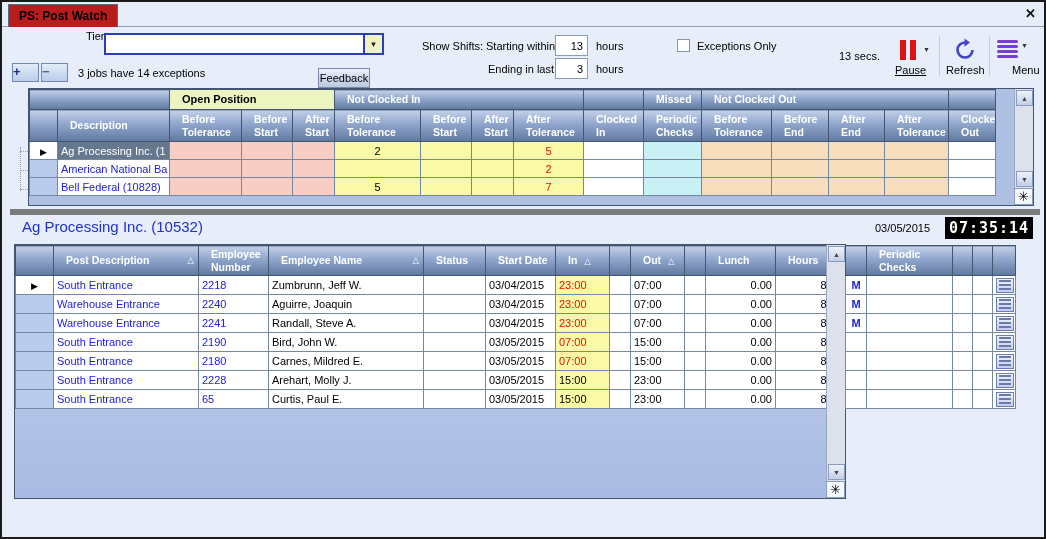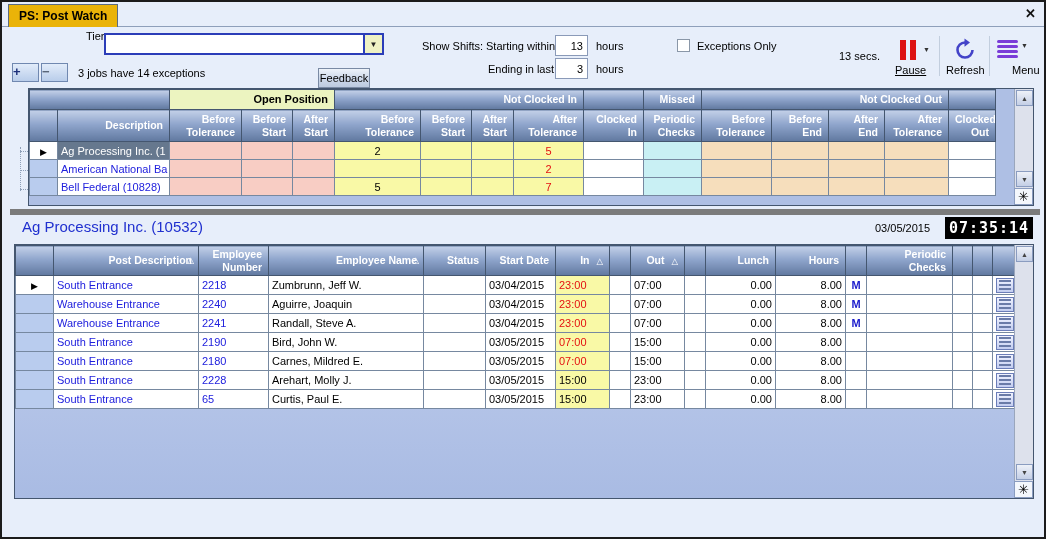--- a/index.html
+++ b/index.html
@@ -9,21 +9,21 @@
     position:relative; width:1046px; height:539px;
     background:#e7eefa; border:2px solid #1b1b1b; overflow:hidden;
   }
   .abs { position:absolute; }
   .lbl { font-size:11px; color:#000; white-space:nowrap; }
 
   
   .tabline { position:absolute; left:0; top:24px; width:100%; border-bottom:1px solid #8e9fba; }
   .tab {
     position:absolute; left:6px; top:2px; height:23px; padding:0 10px;
-    background:#eab308; border:1px solid #5a6b82; border-bottom:none;
+    background:#b91c1c; border:1px solid #5a6b82; border-bottom:none;
     font-size:12px; font-weight:bold; line-height:22px; color:#000;
   }
   .close-btn { position:absolute; right:8px; top:4px; font-size:13px; font-weight:bold; color:#111; cursor:pointer; }
 
   
   .combo {
     position:absolute; left:102px; top:31px; width:280px; height:22px;
     background:#fff; border:2px solid #2b3db8; display:flex;
   }
   .combo-field { flex:1; border:none; outline:none; font-size:11px; padding:0 3px; background:#fff; }
@@ -50,21 +50,21 @@
   .caret { position:absolute; font-size:7px; color:#333; }
   .menu-bar { position:absolute; width:21px; height:3px; border-radius:2px; background:#7a3cd8; }
 
   
   .grid { border-collapse:collapse; table-layout:fixed; font-size:11px; }
   .grid th, .grid td { overflow:hidden; white-space:nowrap; }
   .grid td { border:1px solid #7688a0; height:18px; padding:0 3px; background:#fff; }
   .grid th {
     border:1px solid #44566f;
     background:linear-gradient(180deg,#c3d0e8 0%,#8fa5cc 45%,#60789f 100%);
-    color:#fff; font-weight:bold; font-size:10.5px; line-height:1.15; text-align:right; padding:0 6px;
+    color:#fff; font-weight:bold; font-size:10.5px; line-height:1.15; text-align:left; padding:0 12px;
   }
   th.group-op { background:#ecf4c0; color:#000; font-size:11px; }
   .c-pink  { background:#f8cdc4 !important; }
   .c-yellow{ background:#f9f9a6 !important; }
   .c-cyan  { background:#c9f0f4 !important; }
   .c-tan   { background:#f6debc !important; }
   td.marker { background:#b9ccee !important; padding:0; }
   td.marker.sel { background:#fff !important; text-align:center; }
   td.marker.sel::after { content:"▶"; font-size:9px; color:#000; }
   td.num { text-align:center; }
@@ -72,21 +72,21 @@
   .link { color:#2020dd; }
   td.desc-selected { background:#66788e !important; color:#fff; }
   td.rnum { text-align:right; }
   .mflag { color:#1c1ccc; font-weight:bold; text-align:center; }
   .sort-icon { font-size:8.5px; font-weight:normal; margin-left:4px; }
   .hdr-rel { position:relative; }
   .hdr-rel .sort-right { position:absolute; right:4px; top:50%; transform:translateY(-50%); }
 
   .grid-wrap { position:absolute; border:1px solid #44566f; }
   .jobs-wrap { left:26px; top:86px; width:1006px; height:118px; background:#aebfe4; }
-  .shifts-wrap { left:12px; top:242px; width:1020px; height:255px;
+  .shifts-wrap { left:12px; top:242px; width:832px; height:255px;
     background:linear-gradient(180deg,#c4d1ef 0%,#a9bbe3 100%); }
 
   
   .sbar { position:absolute; right:0; top:0; width:19px; background:#dde1ec; border-left:1px solid #9aa6bc; }
   .sbtn { position:absolute; left:1px; width:17px; height:16px;
     background:linear-gradient(180deg,#eef1f8,#c4cfe6); border:1px solid #8a9cc0;
     font-size:7px; color:#444; text-align:center; line-height:15px; cursor:pointer; }
   .astbtn { position:absolute; right:0; width:19px; height:17px; background:#f4f7fc; border:1px solid #8a9cc0;
     text-align:center; font-size:13px; line-height:15px; color:#000; cursor:pointer; }
 

